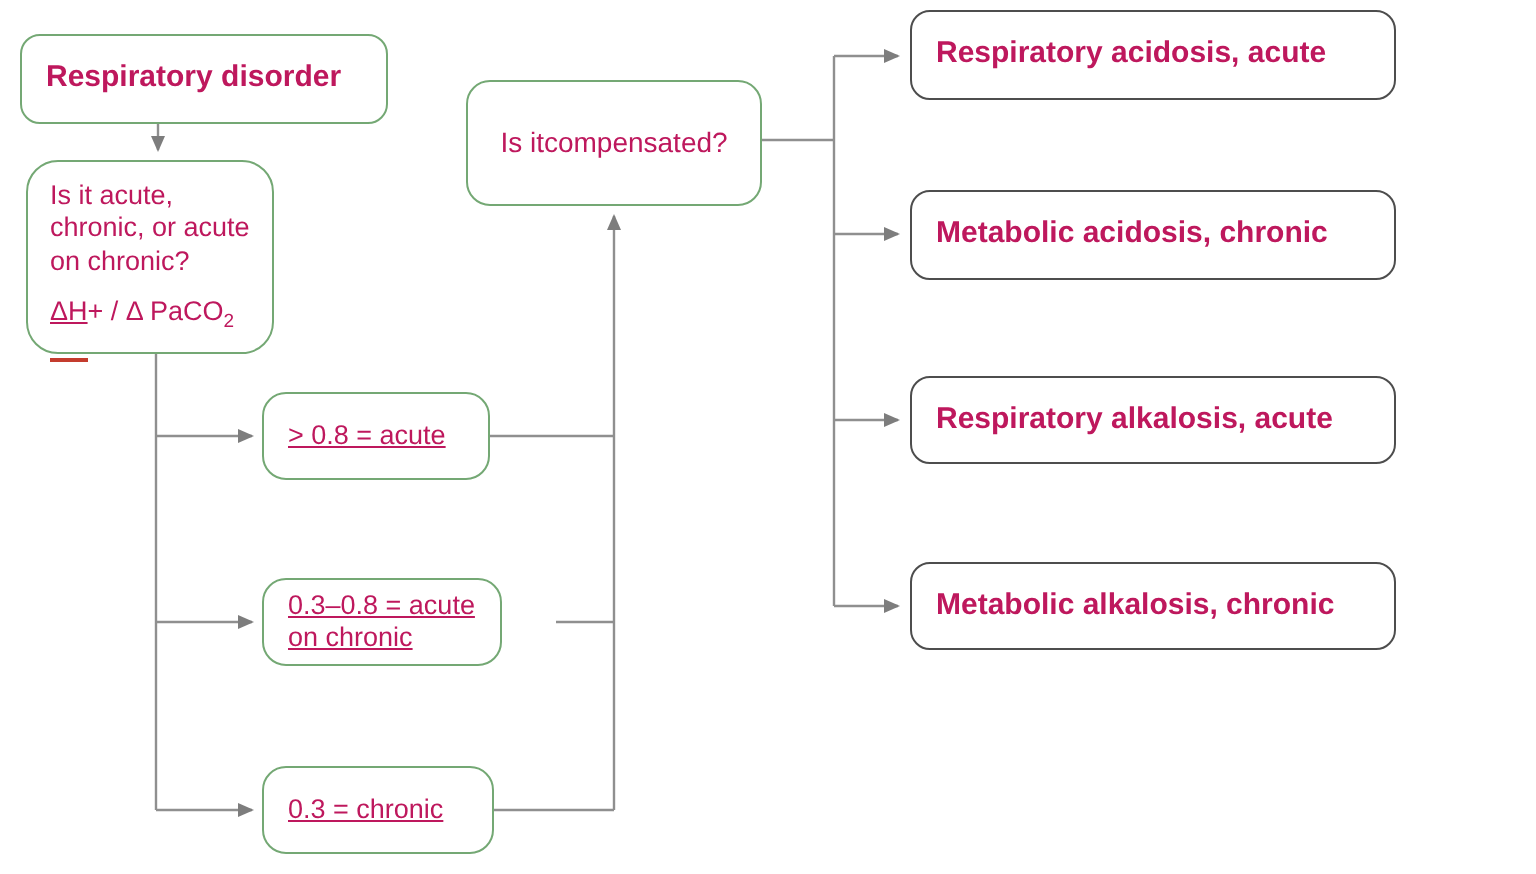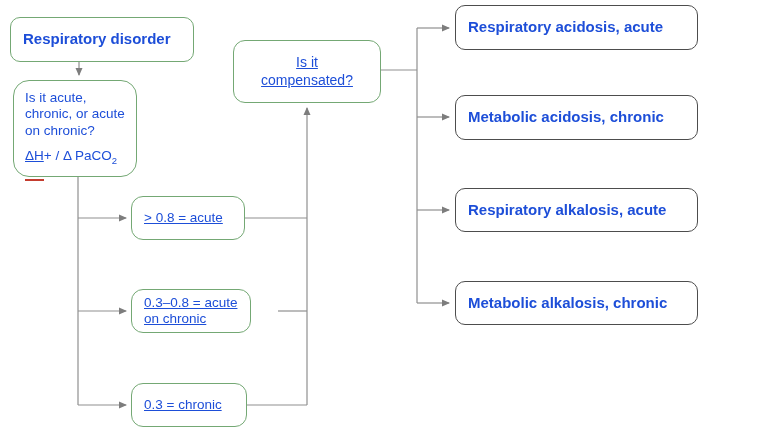--- a/index.html
+++ b/index.html
@@ -1,39 +1,39 @@
 <!DOCTYPE html>
 <html><head>
 <meta charset="utf-8">
 <style>
   html,body{margin:0;padding:0;background:#fff;}
   .stage{
     position:relative;width:768px;height:437px;background:#ffffff;
-    font-family:"Liberation Sans",sans-serif;color:#1d4ed8;overflow:hidden;
+    font-family:"Liberation Sans",sans-serif;color:#be185d;overflow:hidden;
   }
   svg.connectors{position:absolute;left:0;top:0;width:768px;height:437px;}
   .node{
     position:absolute;background:#ffffff;box-sizing:border-box;
     display:flex;align-items:center;line-height:1.22;
   }
   .green{border:1.5px solid #74a874;}
   .dark{border:1.5px solid #4d4d4d;}
 
   .start{left:10px;top:17px;width:184px;height:45px;border-radius:10px;
          font-weight:700;font-size:15px;padding:0 12px;}
 
   .question{left:13px;top:80px;width:124px;height:97px;border-radius:16px;
             font-size:13.5px;padding:9px 8px 8px 11px;display:block;}
   .question .qline{display:block;}
   .formula{margin-top:9px;font-size:13.5px;white-space:pre;}
   .redline{text-decoration:underline;border-bottom:2px solid #c43c2e;padding-bottom:16px;}
   .formula sub{font-size:9.5px;}
 
   .compensated{left:233px;top:40px;width:148px;height:63px;border-radius:12px;
-               font-size:14px;flex-direction:column;justify-content:center;text-align:center;text-decoration:underline;}
+               font-size:14px;flex-direction:row;justify-content:center;text-align:center;}
   .compensated .cline{display:block;}
 
   .ratio{border-radius:12px;font-size:13.5px;padding:0 10px 0 12px;text-decoration:underline;}
   .ratio-0{left:131px;top:196px;width:114px;height:44px;}
   .ratio-1{left:131px;top:289px;width:120px;height:44px;}
   .ratio-2{left:131px;top:383px;width:116px;height:44px;}
 
   .outcome{left:455px;width:243px;height:45px;border-radius:10px;
            font-weight:700;font-size:15px;padding:0 12px;}
   .outcome-0{top:5px;}

